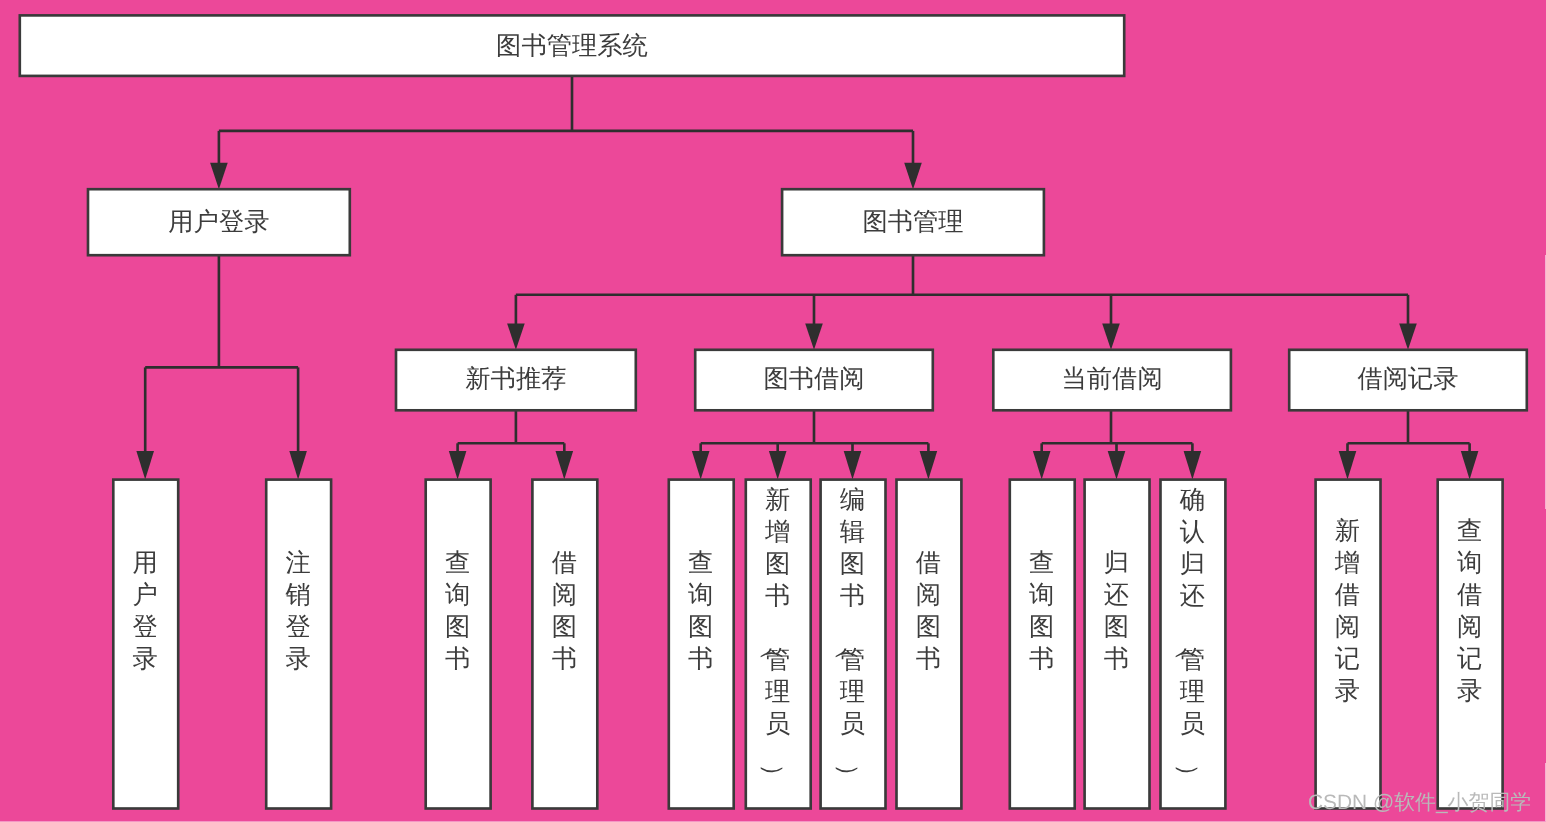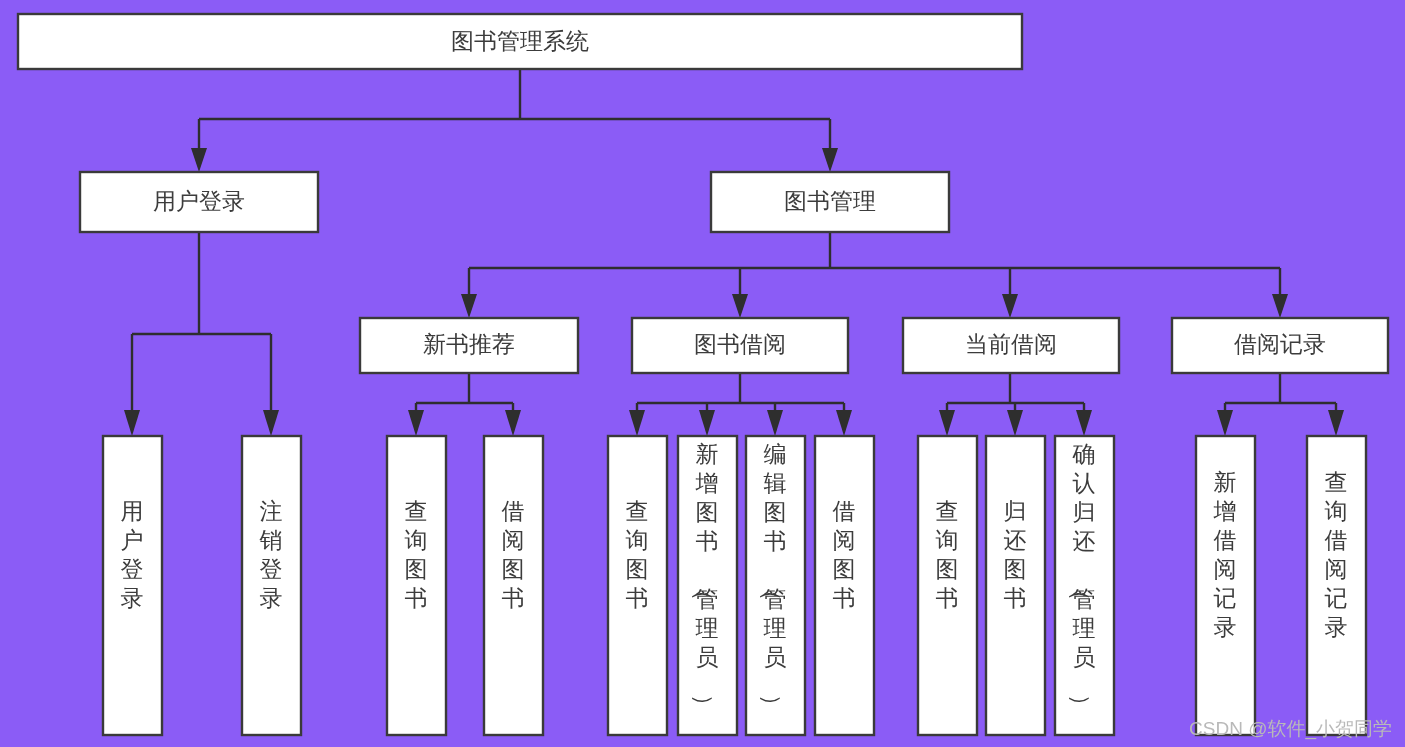--- a/index.html
+++ b/index.html
@@ -8,21 +8,21 @@
     padding: 0;
     background: #ffffff;
   }
   body {
     font-family: "Liberation Sans", "DejaVu Sans", sans-serif;
   }
   #diagram-root {
     position: relative;
     width: 1405px;
     height: 747px;
-    background: #8b5cf6;
+    background: #ec4899;
     overflow: hidden;
   }
   svg.diagram-canvas {
     position: absolute;
     top: 0;
     left: 0;
     width: 1405px;
     height: 747px;
     display: block;
   }

